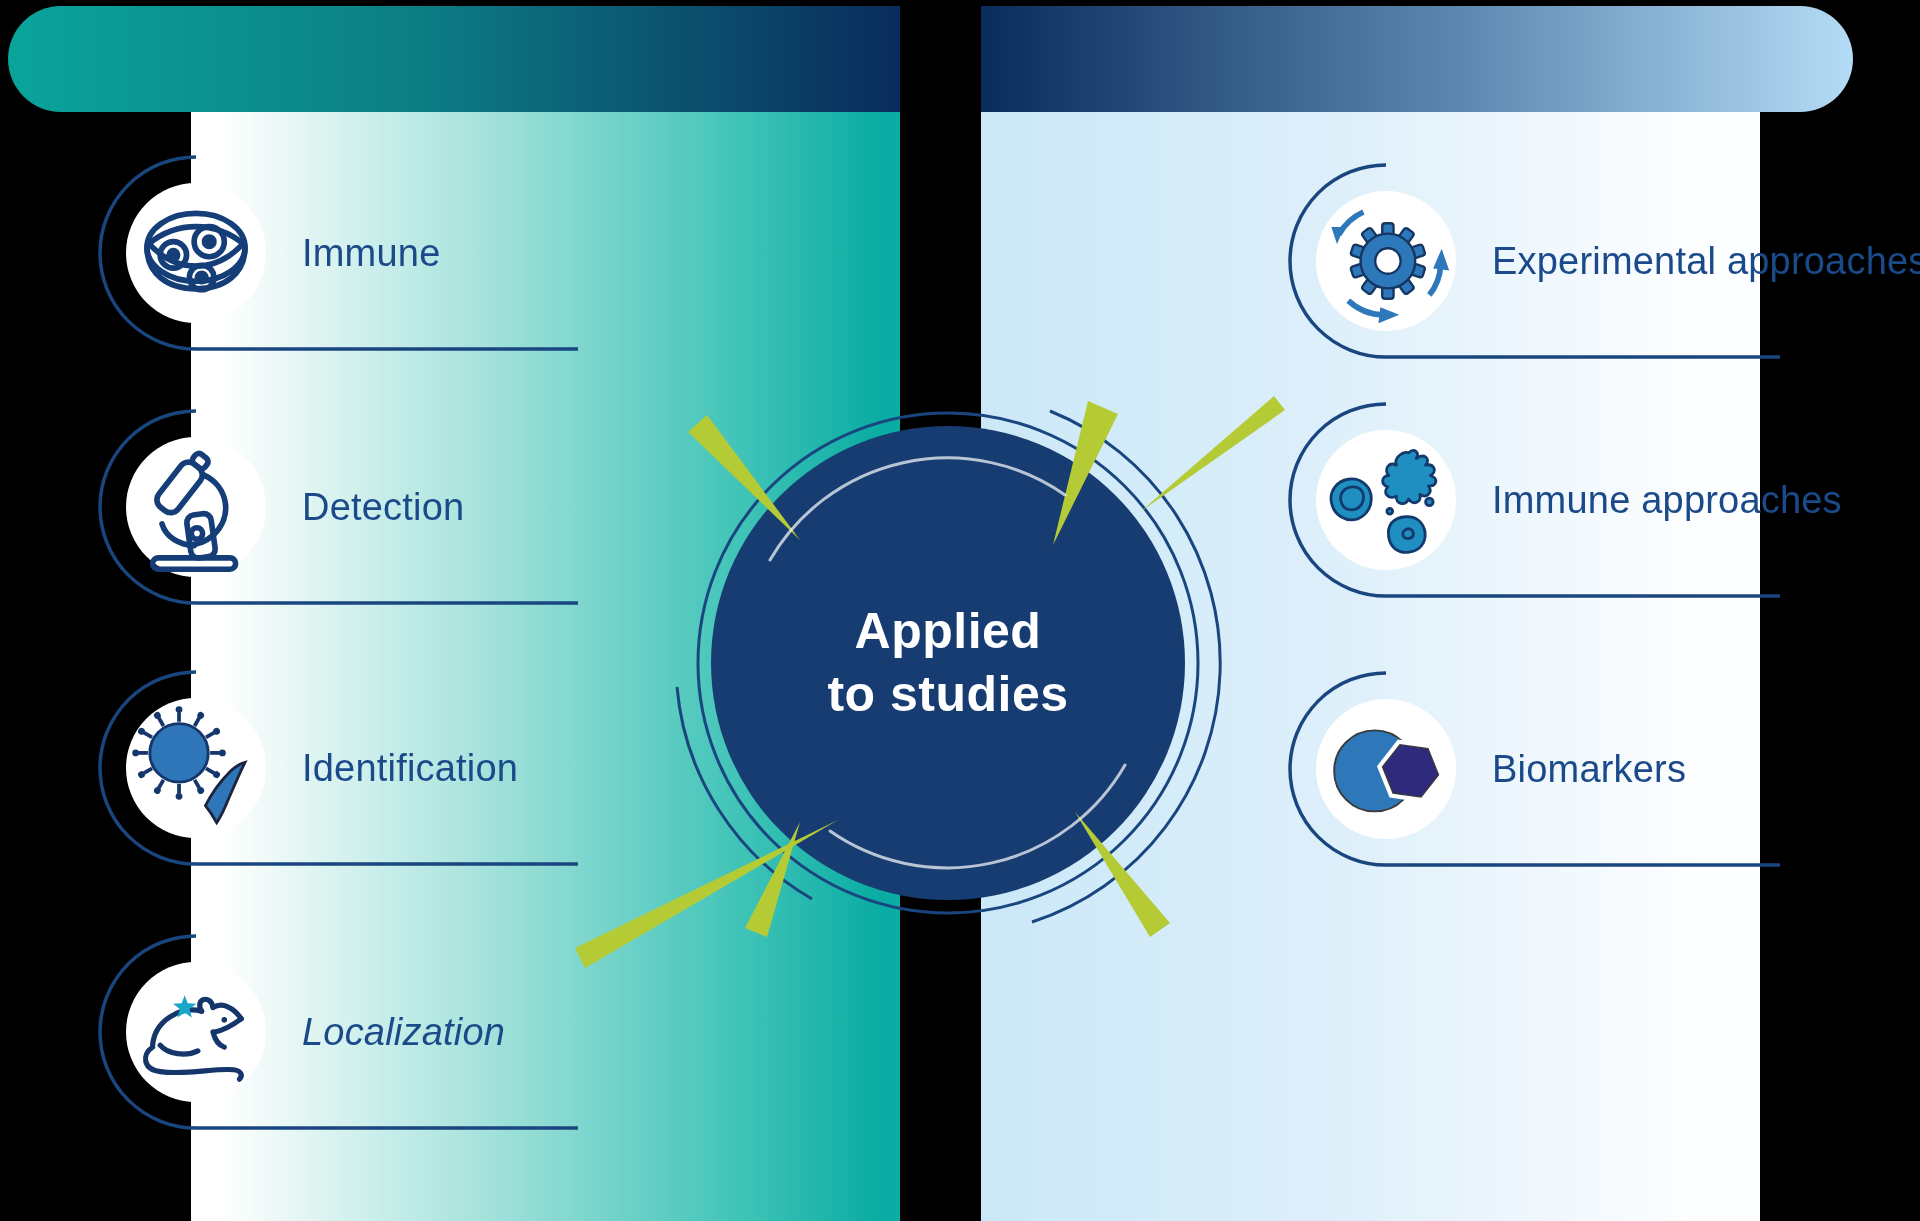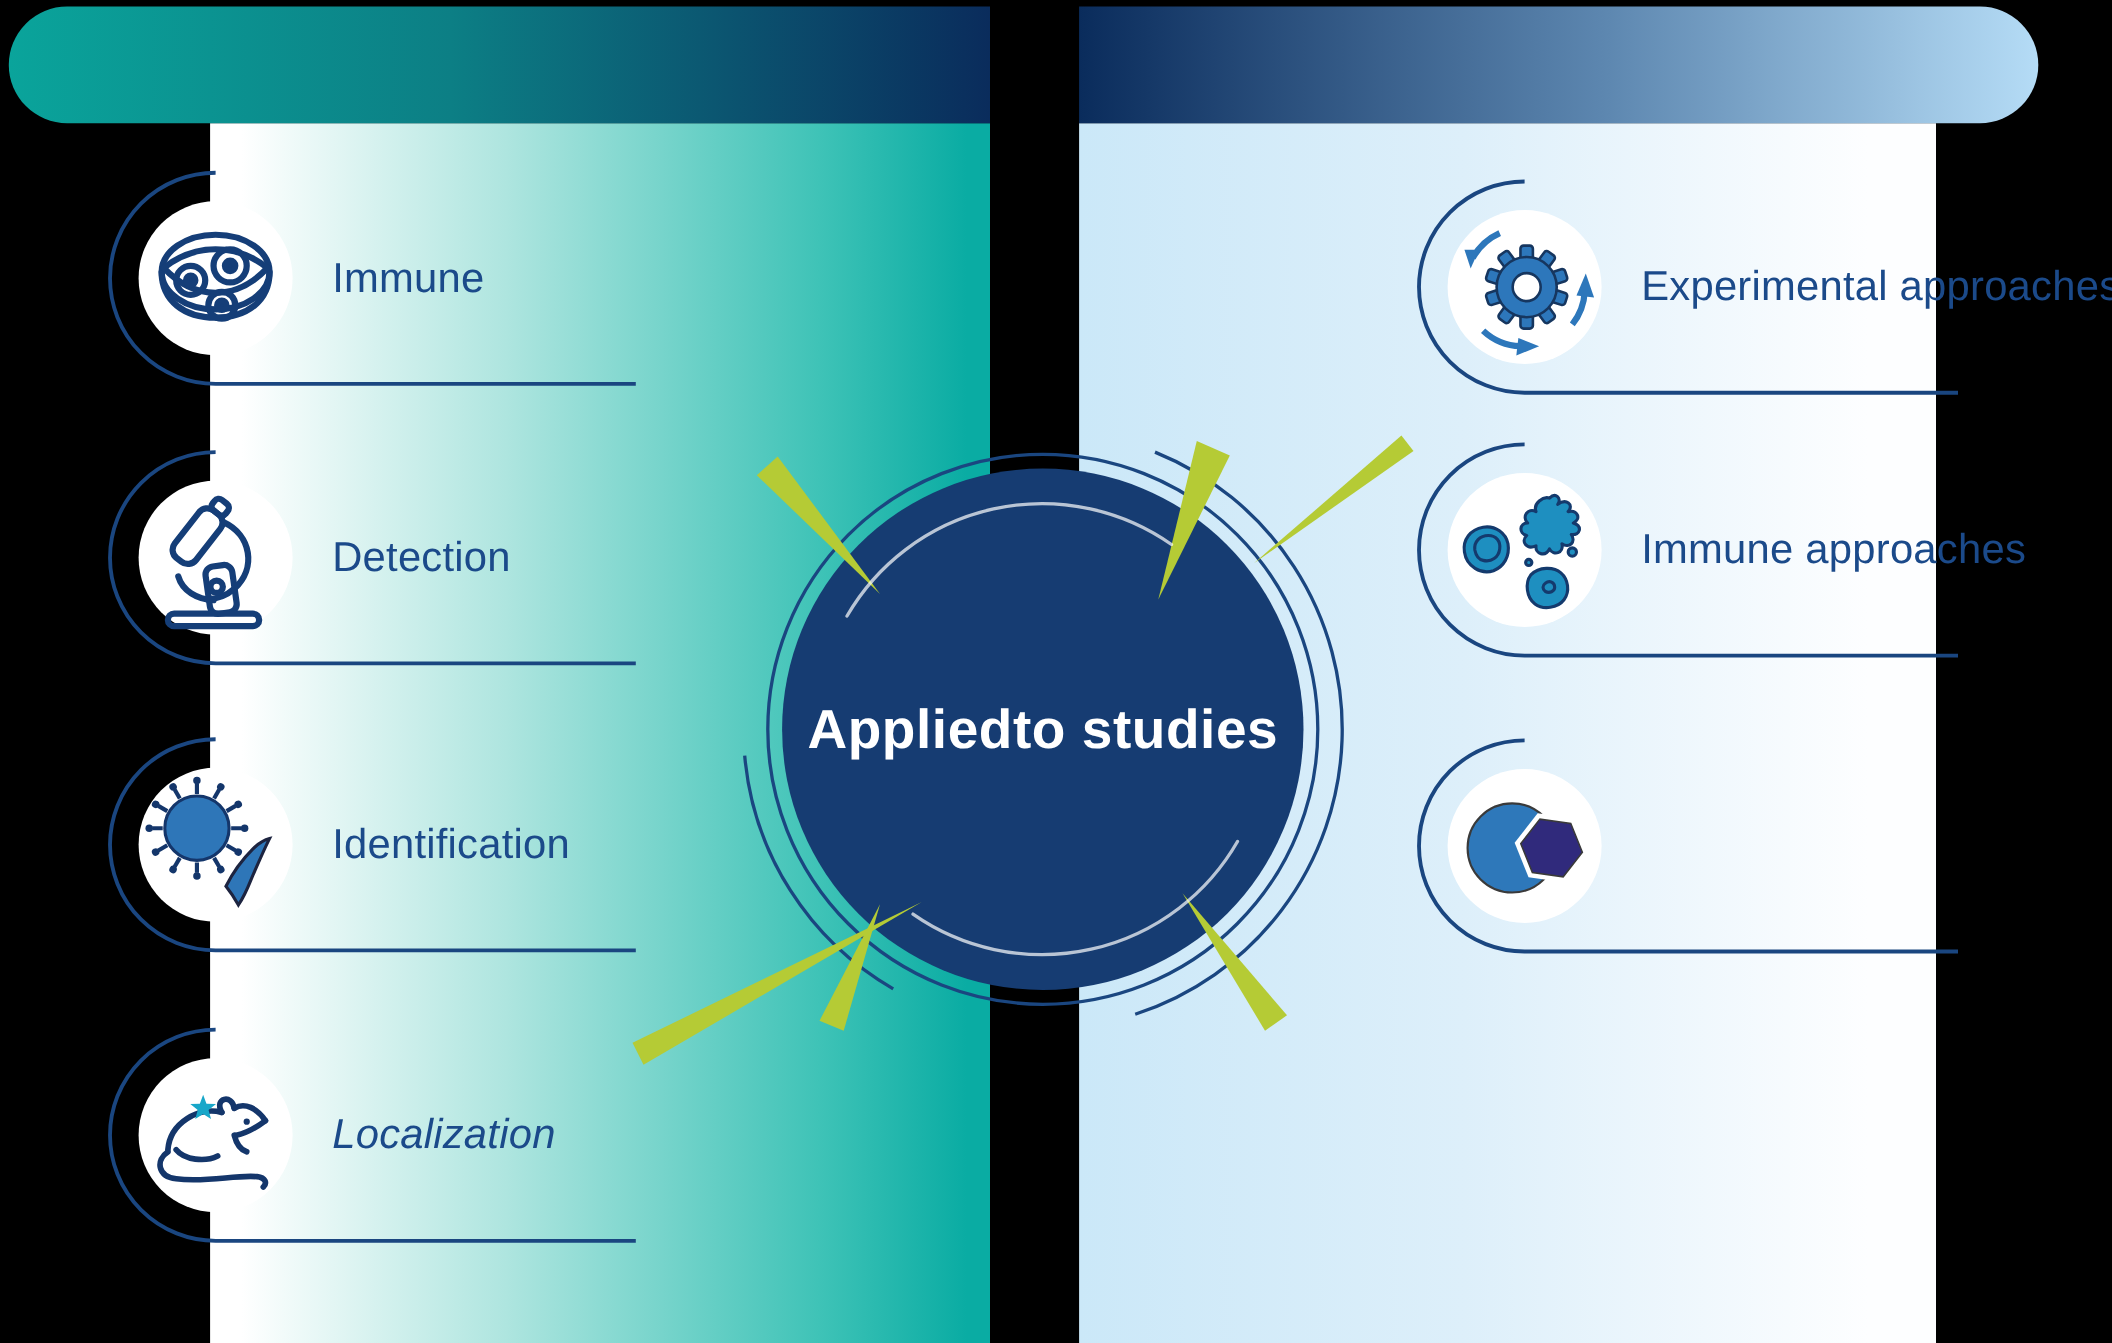--- a/index.html
+++ b/index.html
@@ -14,21 +14,21 @@
   #panel-left{left:191px;width:709px;
               background:linear-gradient(90deg,#ffffff 0%,#ffffff 4%,#aee5df 38%,#3fc3b7 78%,#0aaca3 97%);}
   #panel-right{left:981px;width:779px;
                background:linear-gradient(90deg,#cbe8f8 0%,#ddeffa 45%,#fdfeff 92%);}
   .icon-circle{position:absolute;width:140px;height:140px;border-radius:50%;background:#ffffff;
                z-index:15;display:flex;align-items:center;justify-content:center;}
   .icon-circle svg{width:132px;height:132px;}
   .label{position:absolute;z-index:16;color:#1b4a8a;font-size:38px;line-height:60px;height:60px;
          letter-spacing:.2px;white-space:nowrap;}
   #disc{position:absolute;left:711px;top:426px;width:474px;height:474px;border-radius:50%;
-        background:#163c72;z-index:20;display:flex;align-items:center;
+        background:#163c72;z-index:20;display:flex;flex-direction:column;align-items:center;
         justify-content:center;text-align:center;}
   #disc .disc-line{color:#ffffff;font-weight:bold;font-size:50px;line-height:63px;letter-spacing:.5px;}
   #overlay{position:absolute;left:0;top:0;z-index:30;pointer-events:none;}
 </style>
 </head>
 <body>
 
 <div id="canvas">
 
   <div id="panel-left" class="panel"></div>
@@ -184,20 +184,21 @@
       <path d="M 55.7,6.2 L 37.2,29.8 L 7.5,25.6 L -3.7,-2.2 L 14.8,-25.8 L 44.5,-21.6 Z" fill="#302a7c" stroke="#3a3a3a" stroke-width="1.5"></path>
     </svg>
   </div>
 
   <div class="label" style="left:302px;top:223px;">Immune</div>
   <div class="label" style="left:302px;top:477px;">Detection</div>
   <div class="label" style="left:302px;top:738px;">Identification</div>
   <div class="label" style="left:302px;top:1002px;font-style:italic;">Localization</div>
   <div class="label" style="left:1492px;top:231px;">Experimental approaches</div>
   <div class="label" style="left:1492px;top:470px;">Immune approaches</div>
+  <div class="label" style="left:1492px;top:739px;">Biomarkers</div>
 
   <svg id="overlay" width="1920" height="1221" viewBox="0 0 1920 1221">
     <g fill="none" stroke="#1a4680" stroke-width="3.5">
       <path d="M 196,157 A 96 96 0 0 0 196,349 L 578,349"></path>
       <path d="M 196,411 A 96 96 0 0 0 196,603 L 578,603"></path>
       <path d="M 196,672 A 96 96 0 0 0 196,864 L 578,864"></path>
       <path d="M 196,936 A 96 96 0 0 0 196,1128 L 578,1128"></path>
       <path d="M 1386,165 A 96 96 0 0 0 1386,357 L 1780,357"></path>
       <path d="M 1386,404 A 96 96 0 0 0 1386,596 L 1780,596"></path>
       <path d="M 1386,673 A 96 96 0 0 0 1386,865 L 1780,865"></path>

